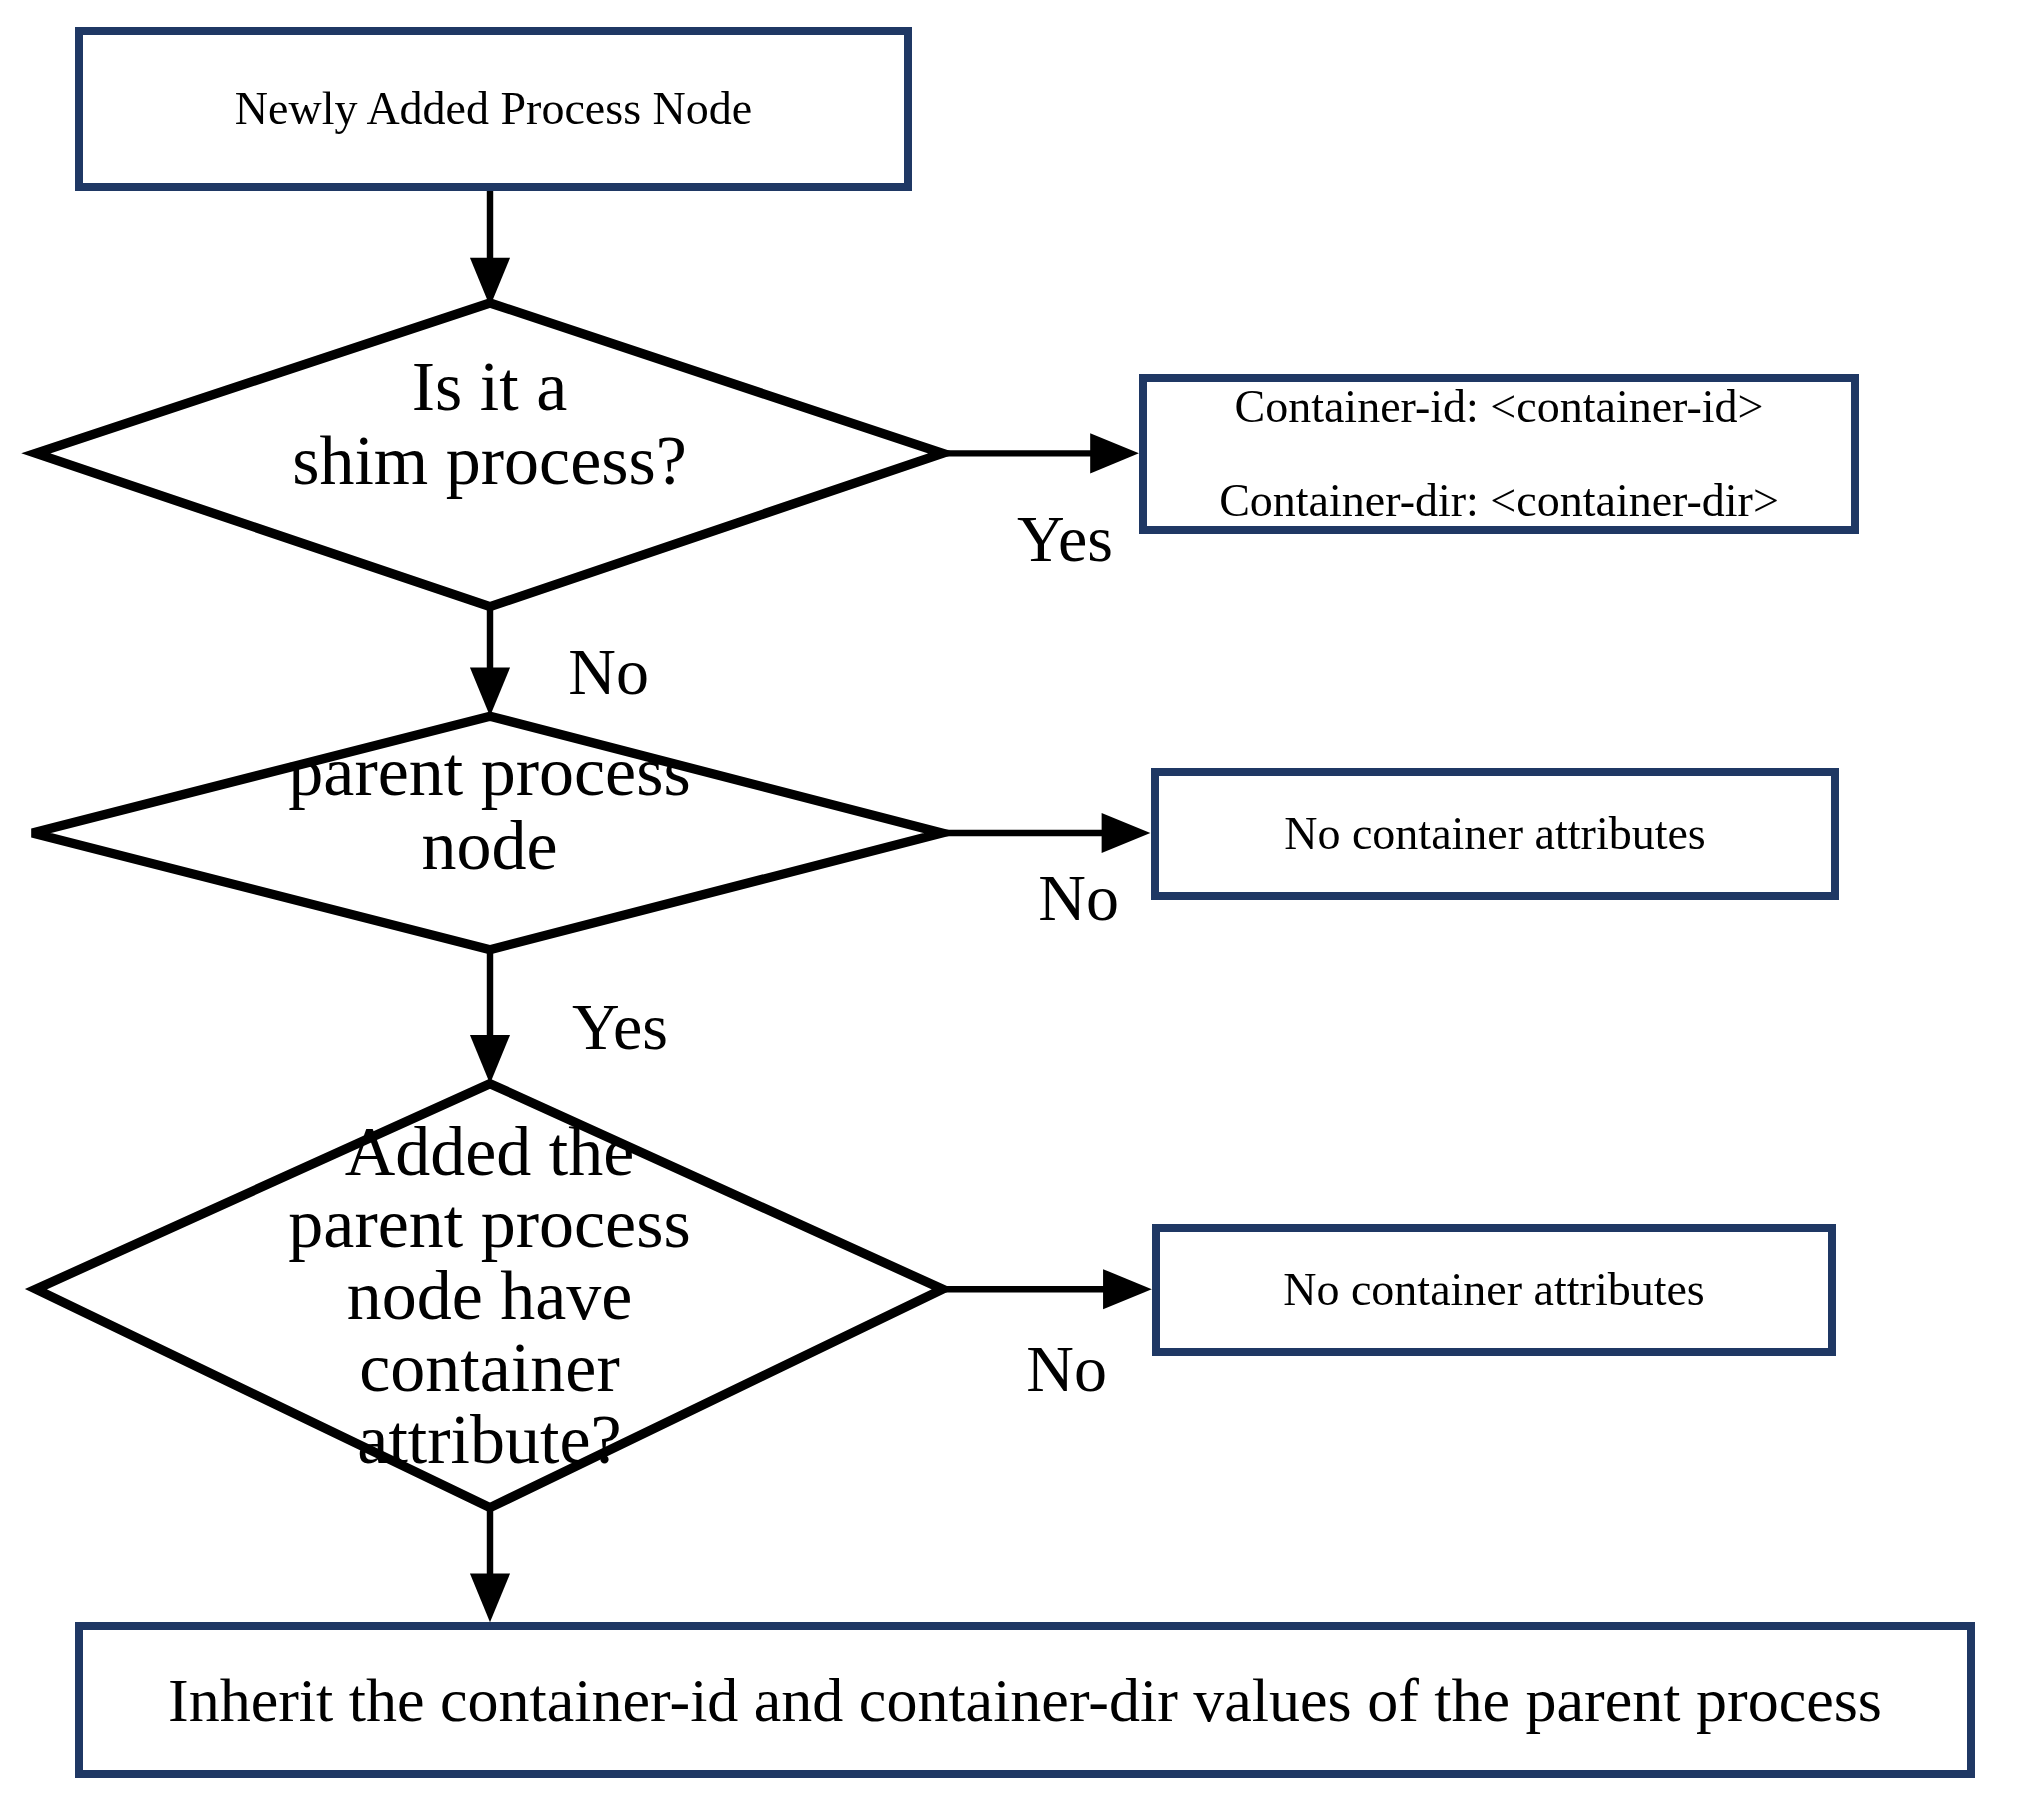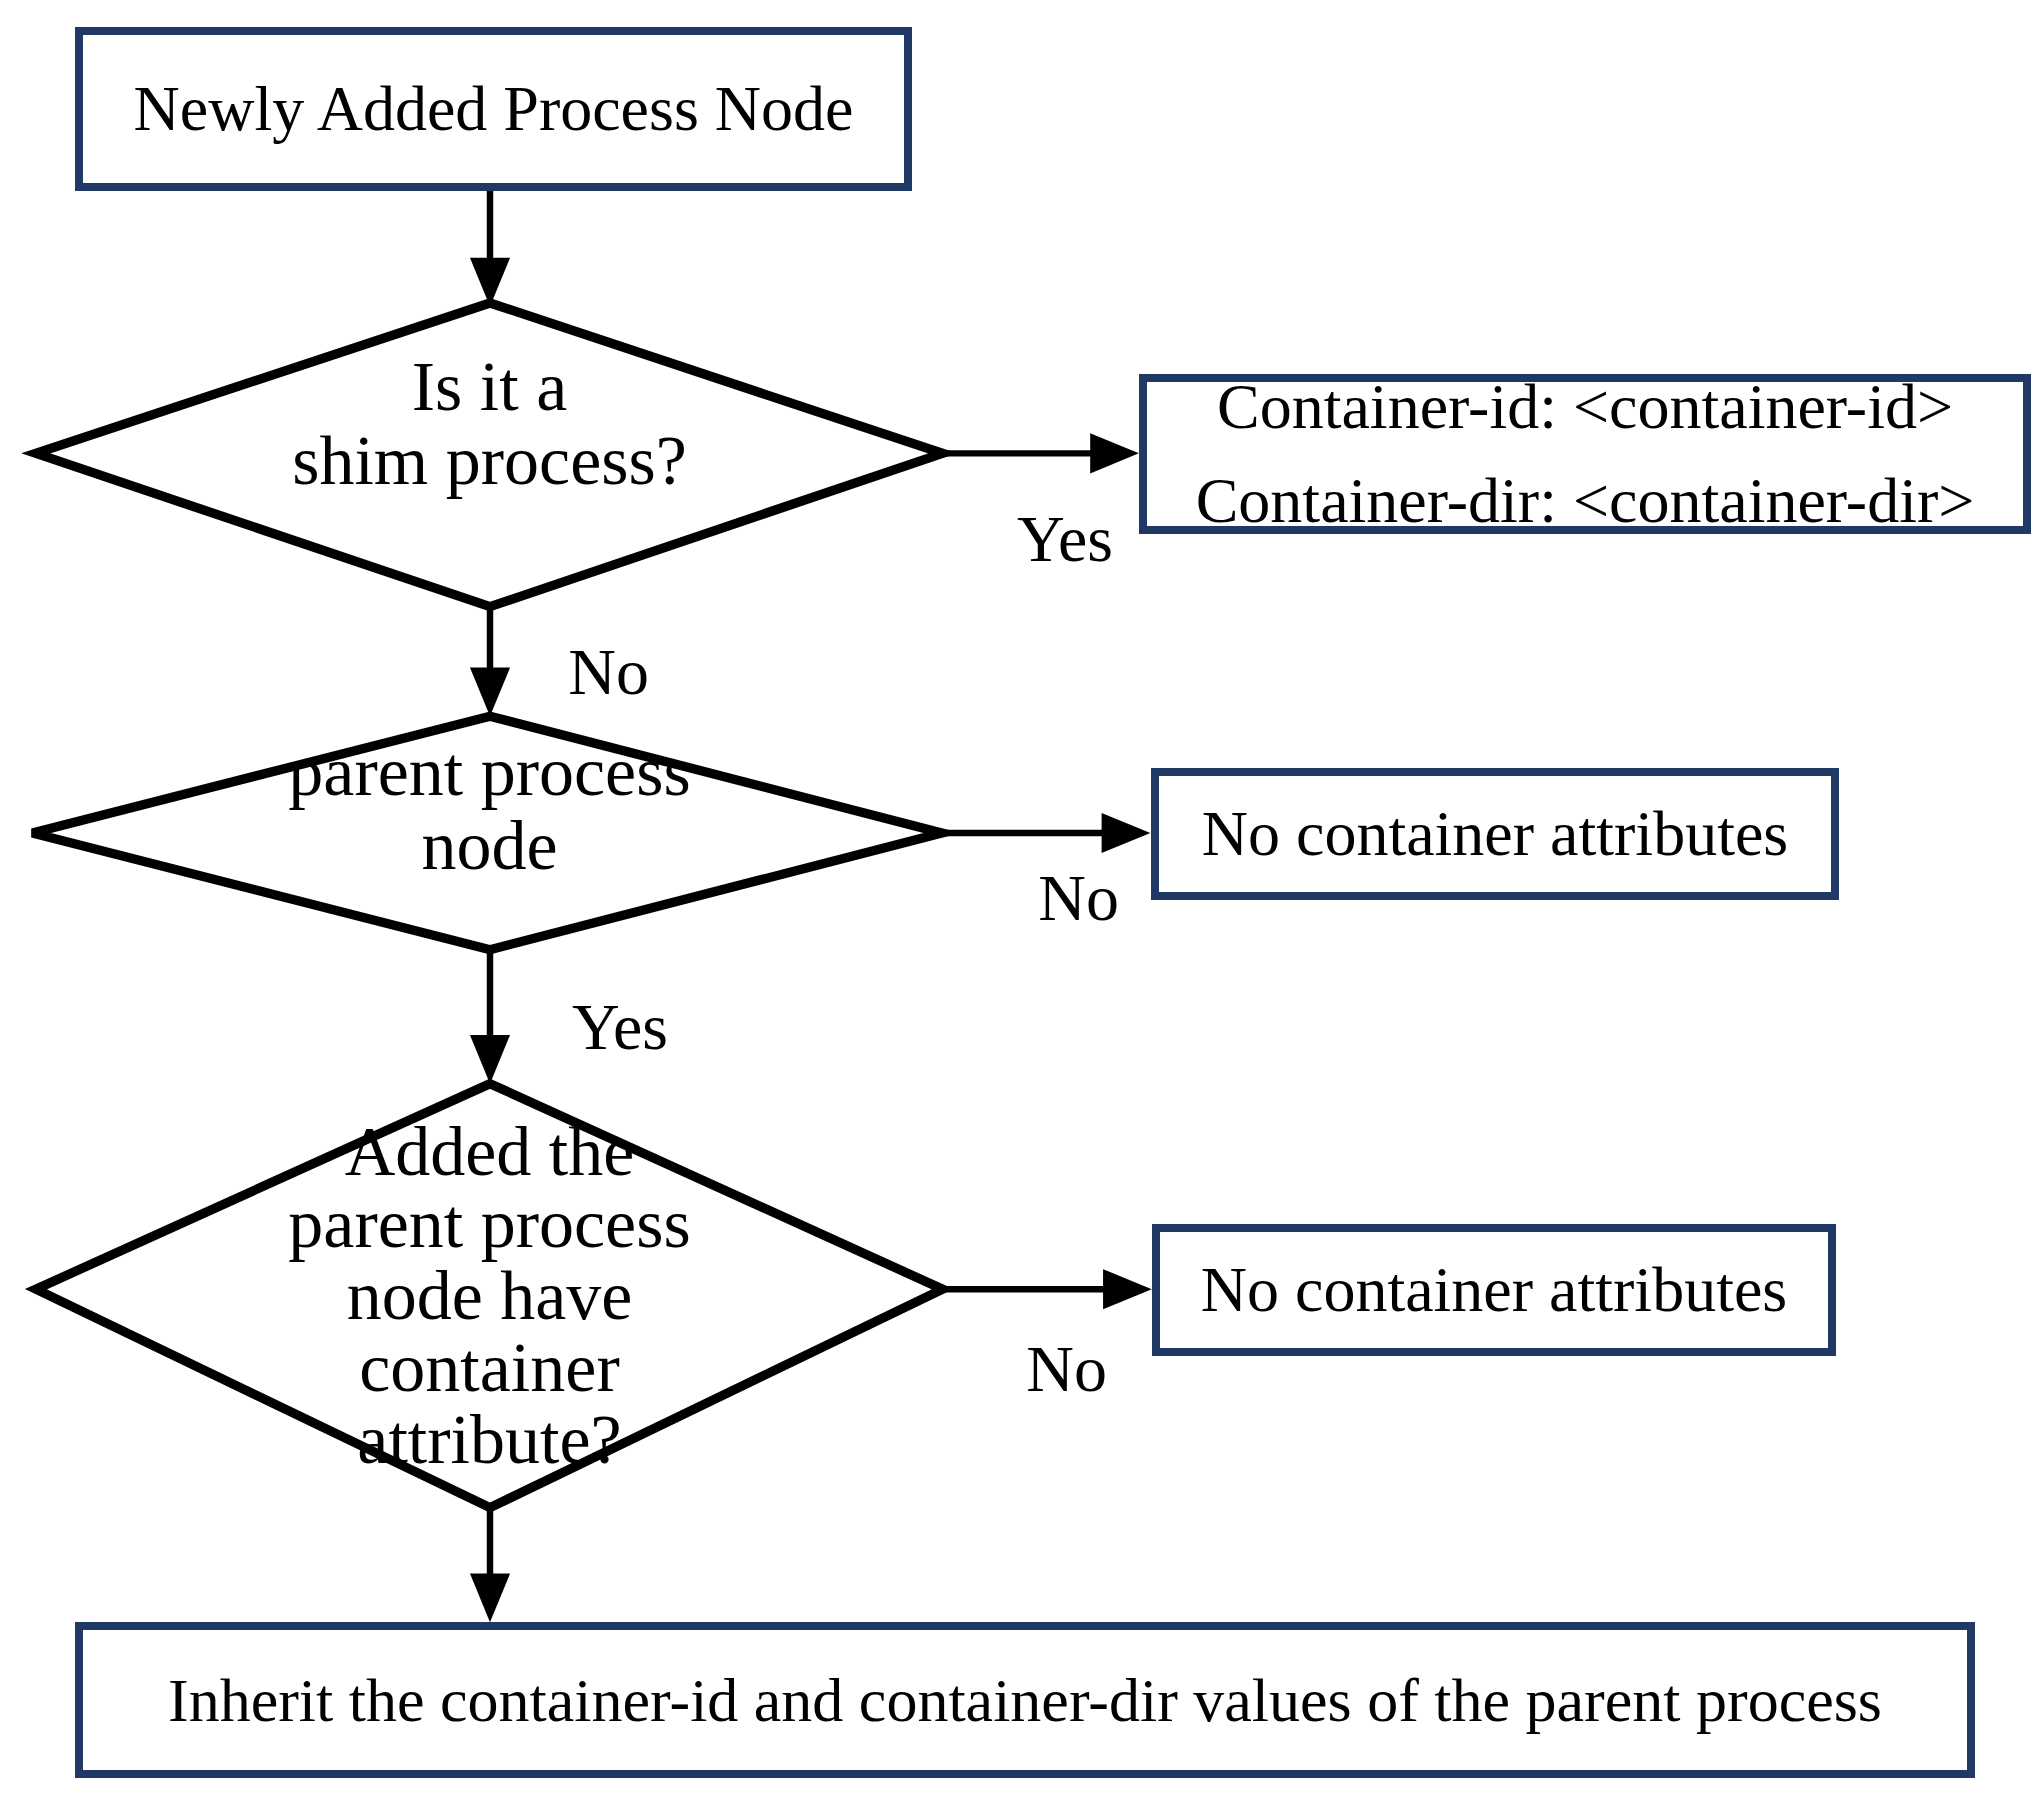--- a/index.html
+++ b/index.html
@@ -26,26 +26,26 @@
   .rect-node {
     position: absolute;
     box-sizing: border-box;
     border: 8.6px solid #1F3864;
     background: #ffffff;
     display: flex;
     flex-direction: column;
     align-items: center;
     justify-content: center;
     text-align: center;
-    font-size: 64px;
+    font-size: 46px;
     line-height: 74px;
     white-space: nowrap;
   }
   .node-start   { left: 75px;  top: 26.5px;   width: 837px; height: 164px; }
-  .node-out1    { left: 1139px; top: 374px;  width: 892px; height: 160px; gap: 20px; }
+  .node-out1    { left: 1139px; top: 374px;  width: 720px; height: 160px; gap: 20px; }
   .node-out2    { left: 1151px; top: 768px; width: 688px;  height: 132px; }
   .node-out3    { left: 1152px; top: 1224px; width: 684px;  height: 132px; }
   .node-end     { left: 75px;  top: 1622px; width: 1900px; height: 156px; font-size: 62px; }
   .diamond-text {
     position: absolute;
     width: 573px;
     text-align: center;
     font-size: 70px;
     line-height: 74px;
     white-space: nowrap;

